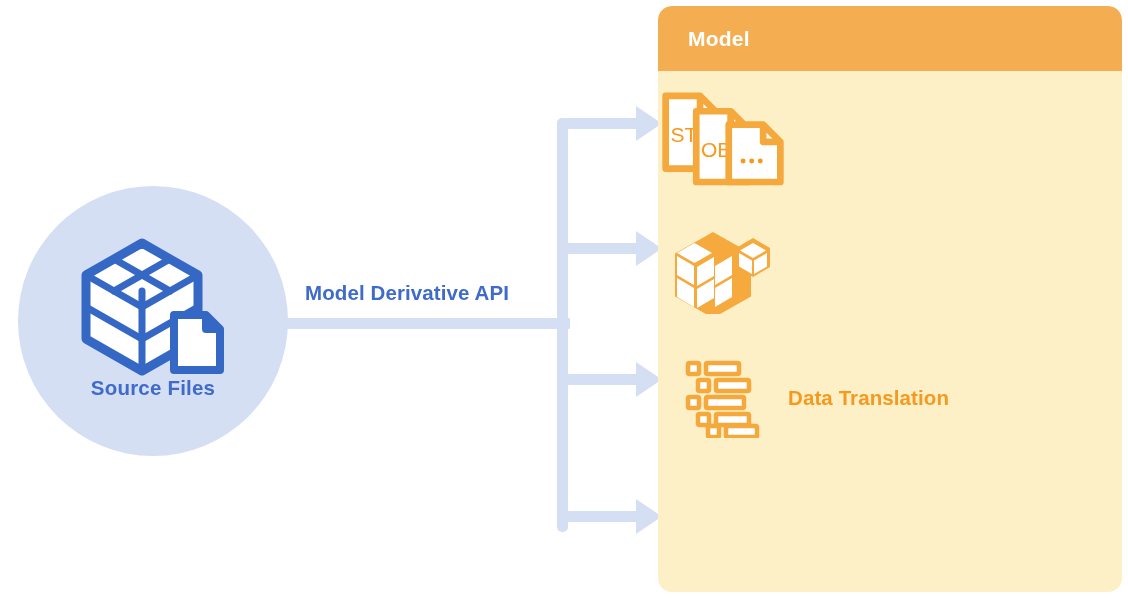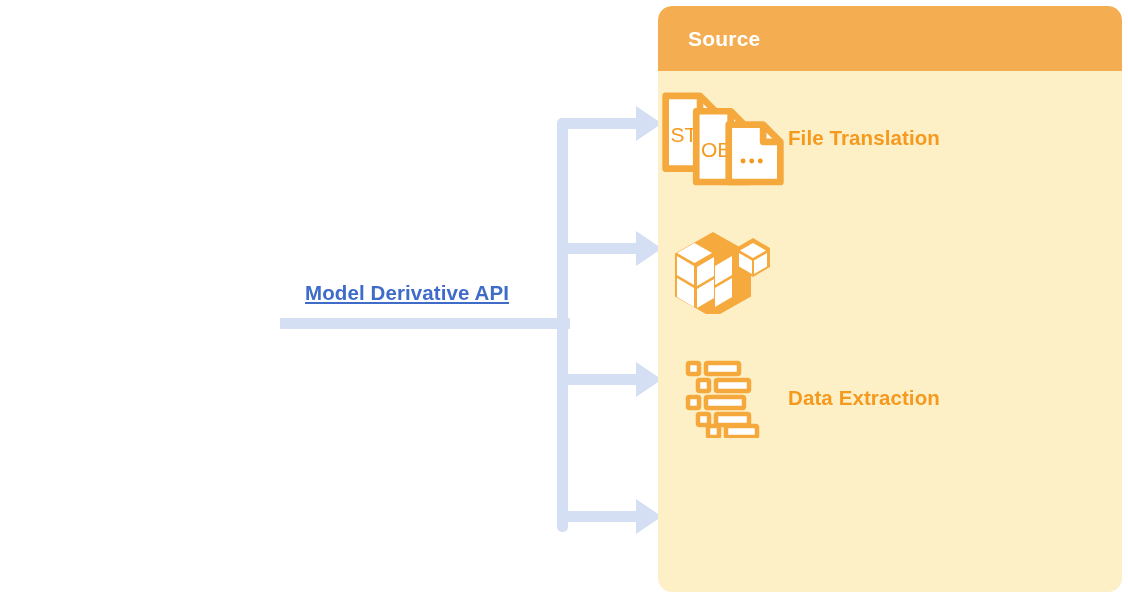--- a/index.html
+++ b/index.html
@@ -60,21 +60,20 @@
   }
   #api-label {
     position: absolute;
     left: 305px;
     top: 281px;
     font-size: 20.5px;
     font-weight: 700;
     letter-spacing: 0.1px;
     color: #3f6bc9;
     white-space: nowrap;
-    text-decoration: underline;
   }
 
   
   #output-panel {
     position: absolute;
     left: 658px;
     top: 6px;
     width: 464px;
     height: 586px;
     border-radius: 14px;
@@ -120,20 +119,51 @@
     letter-spacing: 0.1px;
     color: #f5991f;
     white-space: nowrap;
   }
 </style>
 </head>
 <body>
 
 <div id="canvas">
 
+  <div id="source-node">
+
+    <div id="source-cube-icon">
+      <svg viewBox="0 0 150 140" width="150" height="140" aria-hidden="true">
+        <g fill="#ffffff" stroke="#3567c4" stroke-width="9" stroke-linejoin="round" stroke-linecap="round">
+
+          <path d="M64 5 L120 37 L120 101 L64 133 L8 101 L8 37 Z"></path>
+        </g>
+        <g fill="none" stroke="#3567c4" stroke-width="7" stroke-linejoin="round" stroke-linecap="round">
+
+          <path d="M36 21 L92 53"></path>
+          <path d="M92 21 L36 53"></path>
+
+          <path d="M64 53 L64 133"></path>
+
+          <path d="M8 69 L64 101"></path>
+
+          <path d="M120 69 L64 101"></path>
+
+          <path d="M8 37 L64 69 L120 37"></path>
+        </g>
+
+        <g>
+          <path d="M96 77 L128 77 L142 91 L142 132 L96 132 Z" fill="#ffffff" stroke="#3567c4" stroke-width="8" stroke-linejoin="round"></path>
+          <path d="M128 77 L128 91 L142 91" fill="none" stroke="#3567c4" stroke-width="8" stroke-linejoin="round"></path>
+        </g>
+      </svg>
+    </div>
+
+    <div id="source-label">Source Files</div>
+  </div>
 
   <div id="connector">
     <svg viewBox="0 0 380 450" width="380" height="450" aria-hidden="true">
       <g fill="#d4dff4">
 
         <rect x="0" y="218" width="290" height="11" rx="1"></rect>
 
         <rect x="277" y="18" width="11" height="414" rx="5"></rect>
 
         <rect x="283" y="18" width="83" height="11" rx="1"></rect>
@@ -149,21 +179,21 @@
         <path d="M356 399 L382 416.5 L356 434 Z"></path>
       </g>
     </svg>
   </div>
 
   <div id="api-label">Model Derivative API</div>
 
   <div id="output-panel">
 
     <div id="output-header">
-      <span id="output-header-title">Source</span>
+      <span id="output-header-title">Model</span>
     </div>
 
     <div class="output-rows">
 
       <div class="output-row">
         <div class="row-icon">
           <svg viewBox="0 0 136 104" width="136" height="104" aria-hidden="true">
 
             <g>
               <path d="M8 8 L44 8 L62 26 L62 84 L8 84 Z" fill="#ffffff" stroke="#f5a83c" stroke-width="7" stroke-linejoin="round"></path>
@@ -179,21 +209,20 @@
 
             <g>
               <path d="M74 38 L110 38 L128 56 L128 98 L74 98 Z" fill="#ffffff" stroke="#f5a83c" stroke-width="7" stroke-linejoin="round"></path>
               <path d="M110 38 L110 56 L128 56" fill="none" stroke="#f5a83c" stroke-width="7" stroke-linejoin="round"></path>
               <circle cx="89" cy="76" r="2.6" fill="#f5991f"></circle>
               <circle cx="98" cy="76" r="2.6" fill="#f5991f"></circle>
               <circle cx="107" cy="76" r="2.6" fill="#f5991f"></circle>
             </g>
           </svg>
         </div>
-        <div class="row-label">File Translation</div>
       </div>
 
 
       <div class="output-row">
         <div class="row-icon">
           <svg viewBox="0 0 104 92" width="104" height="92" aria-hidden="true">
 
             <path d="M42 10 L80 31.5 L80 74.5 L42 96 L4 74.5 L4 31.5 Z" fill="#f6a93c"></path>
 
             <g fill="#ffffff">
@@ -238,19 +267,19 @@
               <rect x="22" y="39" width="38" height="11" rx="1.5"></rect>
 
               <rect x="14" y="56" width="11" height="11" rx="1.5"></rect>
               <rect x="32" y="56" width="33" height="11" rx="1.5"></rect>
 
               <rect x="24" y="68" width="11" height="11" rx="1.5"></rect>
               <rect x="42" y="68" width="31" height="11" rx="1.5"></rect>
             </g>
           </svg>
         </div>
-        <div class="row-label">Data Extraction</div>
+        <div class="row-label">Data Translation</div>
       </div>
 
     </div>
   </div>
 
 </div>
 
 </body></html>

